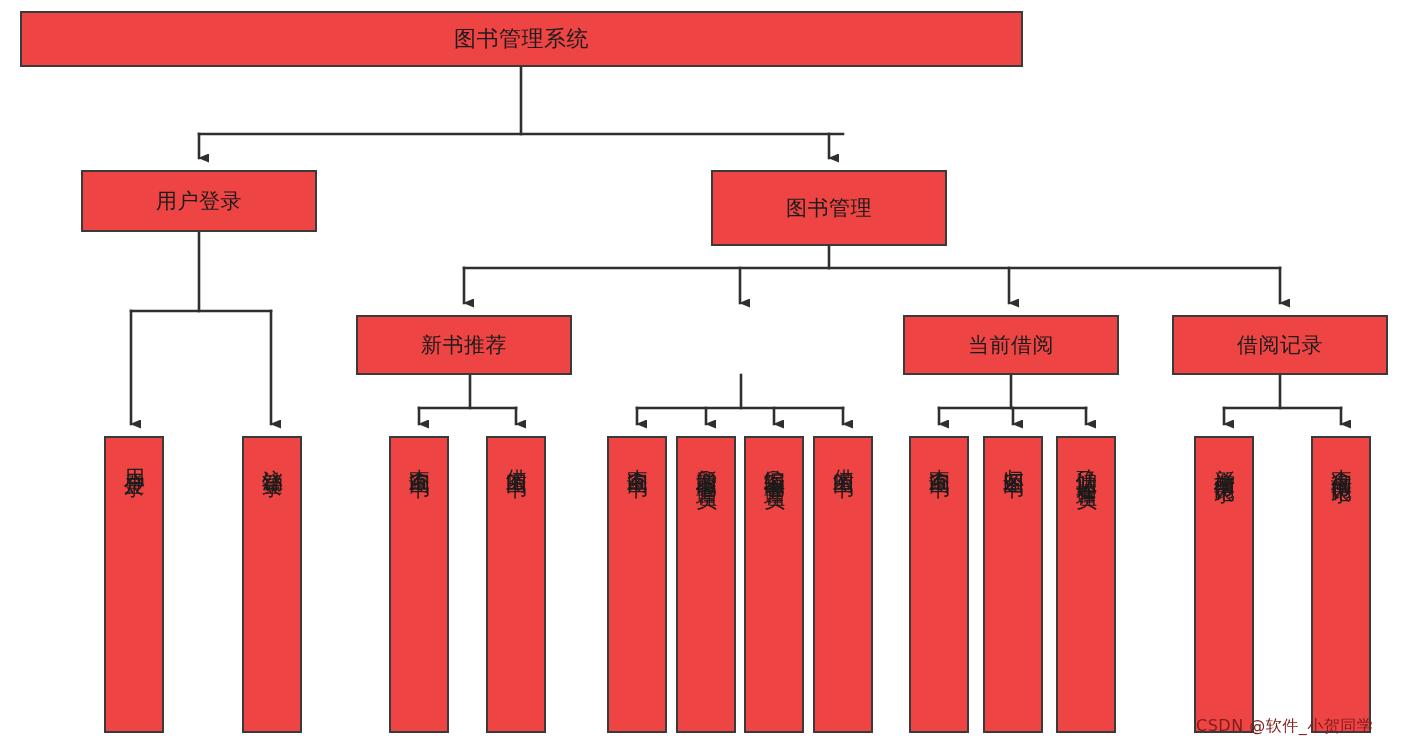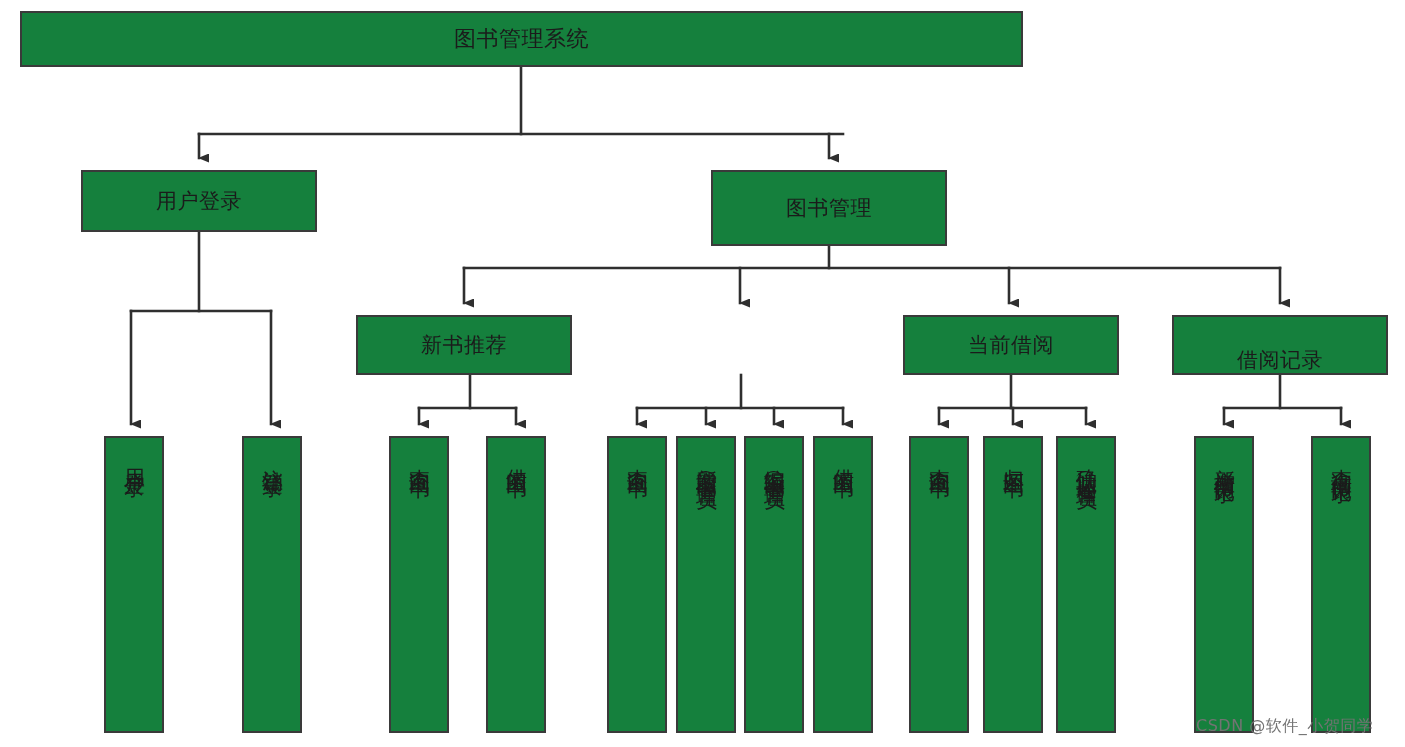--- a/index.html
+++ b/index.html
@@ -17,21 +17,21 @@
   }
   svg#wires{
     position:absolute;
     left:0; top:0;
     width:1405px; height:747px;
     pointer-events:none;
   }
   .node{
     position:absolute;
     box-sizing:border-box;
-    background:#15803d;
+    background:#ef4444;
     border:2px solid #3a3a3a;
     display:flex;
     align-items:center;
     justify-content:center;
     color:#1b1b1b;
   }
   .node .label{
     display:block;
     text-align:center;
     line-height:1.18;
@@ -52,21 +52,21 @@
   .node.vert .label{
     writing-mode:vertical-rl;
     text-orientation:upright;
     font-size:21px;
     letter-spacing:3px;
     line-height:1;
   }
   .watermark{
     position:absolute;
     font-size:16px;
-    color:#737373;
+    color:#7f1d1d;
     letter-spacing:0.5px;
     white-space:nowrap;
     user-select:none;
   }
 </style>
 </head>
 <body>
 
 <div id="canvas">
 
@@ -130,21 +130,21 @@
   <div class="node horiz" style="left:711px;top:170px;width:236px;height:76px;">
     <span class="label">图书管理</span>
   </div>
 
   <div class="node horiz" style="left:356px;top:315px;width:216px;height:60px;">
     <span class="label">新书推荐</span>
   </div>
   <div class="node horiz" style="left:903px;top:315px;width:216px;height:60px;">
     <span class="label">当前借阅</span>
   </div>
-  <div class="node horiz" style="left:1172px;top:315px;width:216px;height:60px;align-items:flex-end;">
+  <div class="node horiz" style="left:1172px;top:315px;width:216px;height:60px;">
     <span class="label">借阅记录</span>
   </div>
 
   <div class="node vert" style="left:104px;top:436px;width:60px;height:297px;">
     <span class="label">用户登录</span>
   </div>
   <div class="node vert" style="left:242px;top:436px;width:60px;height:297px;">
     <span class="label">注销登录</span>
   </div>
   <div class="node vert" style="left:389px;top:436px;width:60px;height:297px;">

